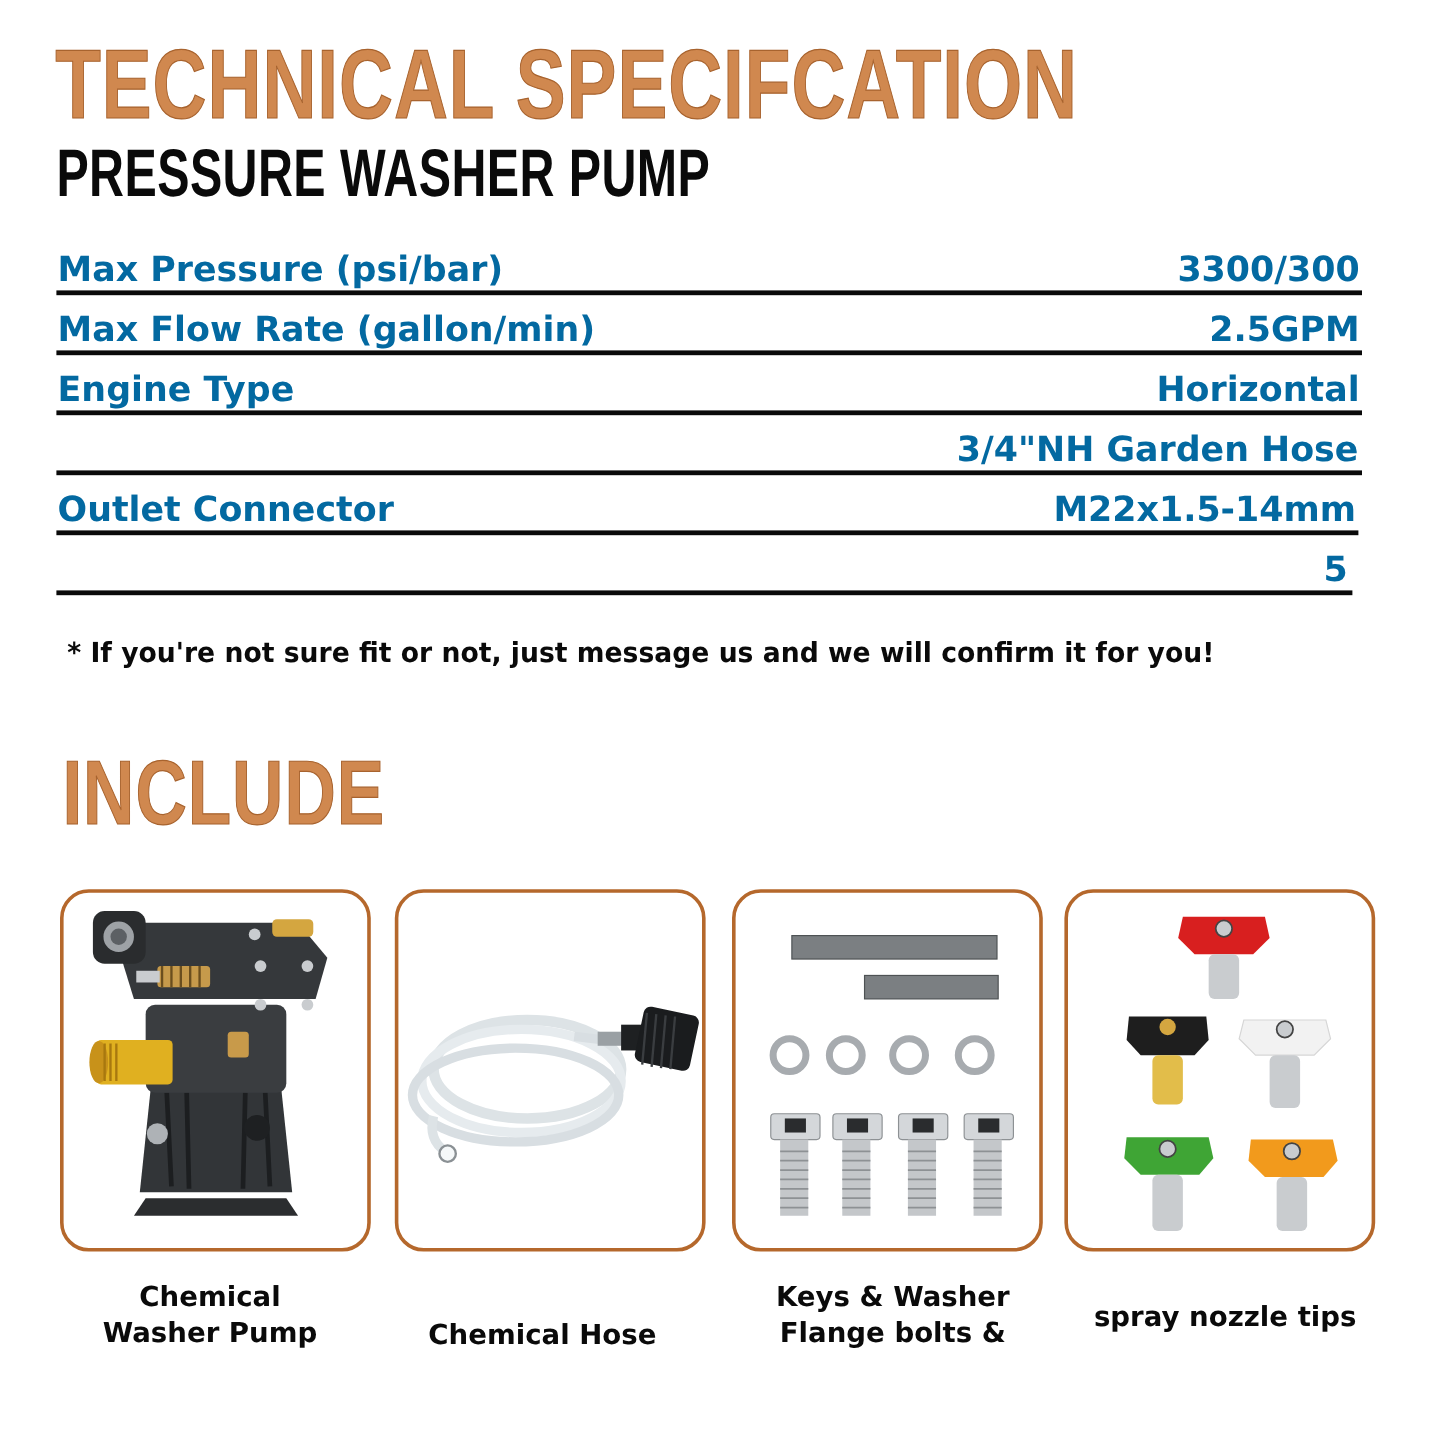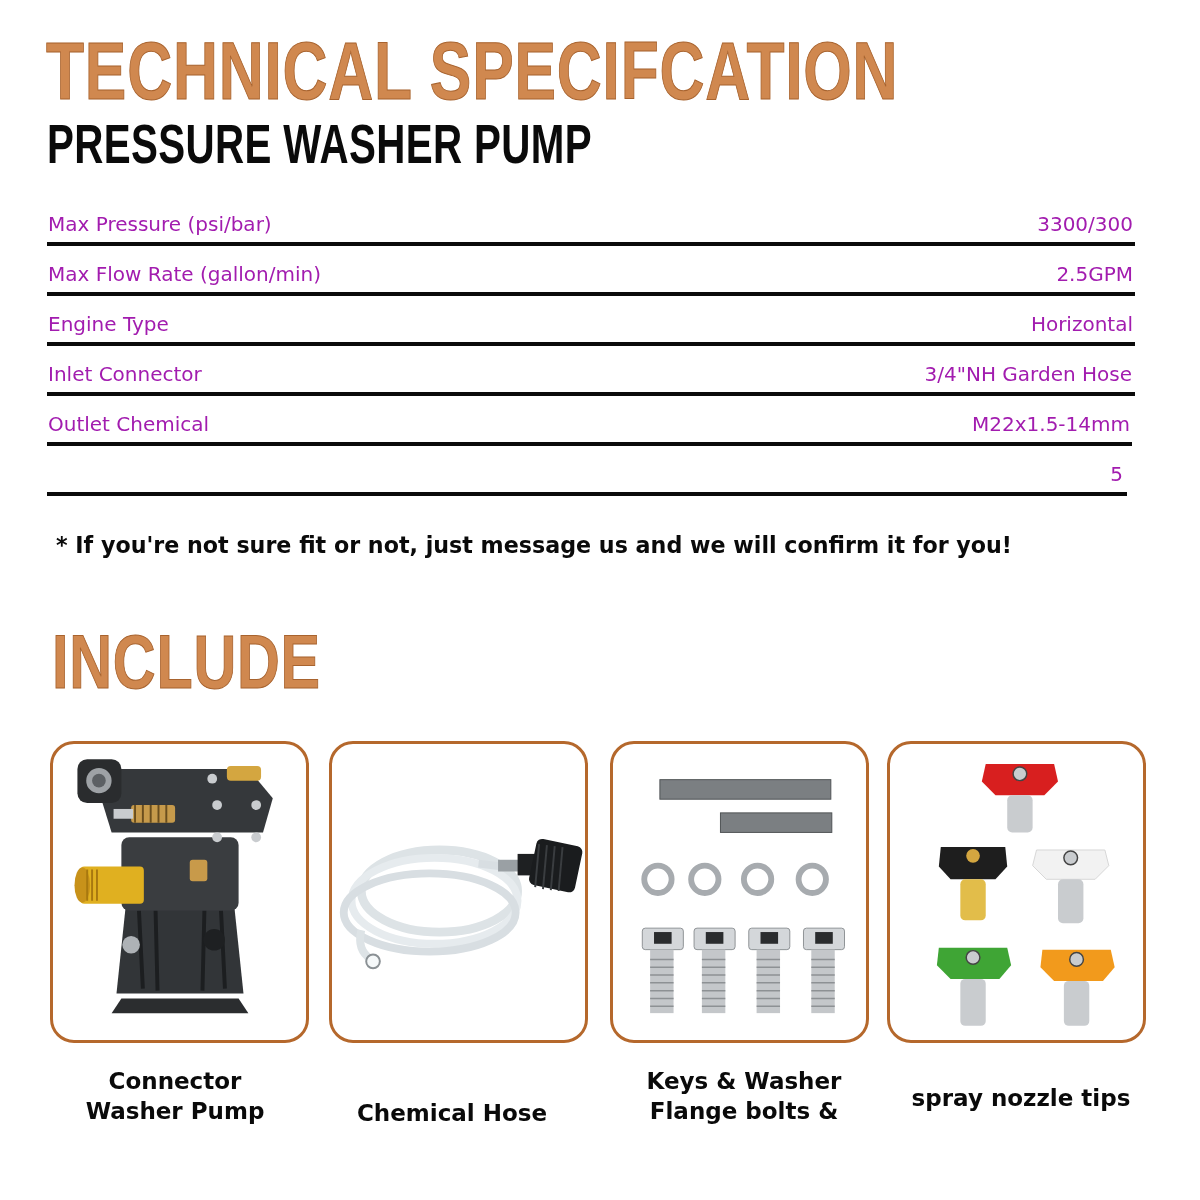--- a/index.html
+++ b/index.html
@@ -20,22 +20,22 @@
     transform: scaleX(0.72); transform-origin: left top; white-space: nowrap;
   }
 
   .spec-table { position: absolute; left: 47px; top: 196px; width: 1088px; }
   .spec-row {
     position: relative; height: 50px;
     border-bottom: 4px solid #0a0a0a;
   }
   .spec-label, .spec-value {
     position: absolute; bottom: 0px;
-    font-family: "DejaVu Sans", sans-serif; font-weight: 400;
-    font-size: 20px; line-height: 36px; white-space: nowrap; color: #a21caf;
+    font-family: "DejaVu Sans", sans-serif; font-weight: 700;
+    font-size: 29px; line-height: 36px; white-space: nowrap; color: #0369a1;
   }
   .spec-label { left: 1px; }
   .spec-value { right: 2px; }
 
   .note {
     position: absolute; left: 56px; top: 528px;
     font-family: "DejaVu Sans", sans-serif; font-weight: 700;
     font-size: 23px; line-height: 34px; color: #0a0a0a; white-space: nowrap;
     transform: scaleX(0.965); transform-origin: left top;
   }
@@ -73,25 +73,24 @@
   </div>
   <div class="spec-row">
     <span class="spec-label">Max Flow Rate (gallon/min)</span>
     <span class="spec-value" style="right:2px">2.5GPM</span>
   </div>
   <div class="spec-row">
     <span class="spec-label">Engine Type</span>
     <span class="spec-value">Horizontal</span>
   </div>
   <div class="spec-row">
-    <span class="spec-label">Inlet Connector</span>
     <span class="spec-value" style="right:3px">3/4"NH Garden Hose</span>
   </div>
   <div class="spec-row" style="width:1085px">
-    <span class="spec-label">Outlet Chemical</span>
+    <span class="spec-label">Outlet Connector</span>
     <span class="spec-value">M22x1.5-14mm</span>
   </div>
   <div class="spec-row" style="width:1080px">
     <span class="spec-value" style="right:4px">5</span>
   </div>
 </div>
 
 <div class="note">* If you're not sure fit or not, just message us and we will confirm it for you!</div>
 
 <div class="include-title">INCLUDE</div>
@@ -202,21 +201,21 @@
     <circle cx="85" cy="218" r="7" fill="#c9cccf" stroke="#444" stroke-width="1.5"></circle>
     <rect x="72" y="240" width="26" height="48" rx="5" fill="#c9cccf"></rect>
 
     <path d="M156 210 L226 210 L230 228 L218 242 L168 242 L154 228 Z" fill="#f29a1c"></path>
     <circle cx="191" cy="220" r="7" fill="#c9cccf" stroke="#444" stroke-width="1.5"></circle>
     <rect x="178" y="242" width="26" height="46" rx="5" fill="#c9cccf"></rect>
   </svg>
 </div>
 
 <div class="card-label" style="left:45px; top:1066px">
-  <div>Connector</div>
+  <div>Chemical</div>
   <div>Washer Pump</div>
 </div>
 <div class="card-label" style="left:322px; top:1098px">
   <div>Chemical Hose</div>
 </div>
 <div class="card-label" style="left:614px; top:1066px">
   <div>Keys &amp; Washer</div>
   <div>Flange bolts &amp;</div>
 </div>
 <div class="card-label" style="left:891px; top:1083px">

